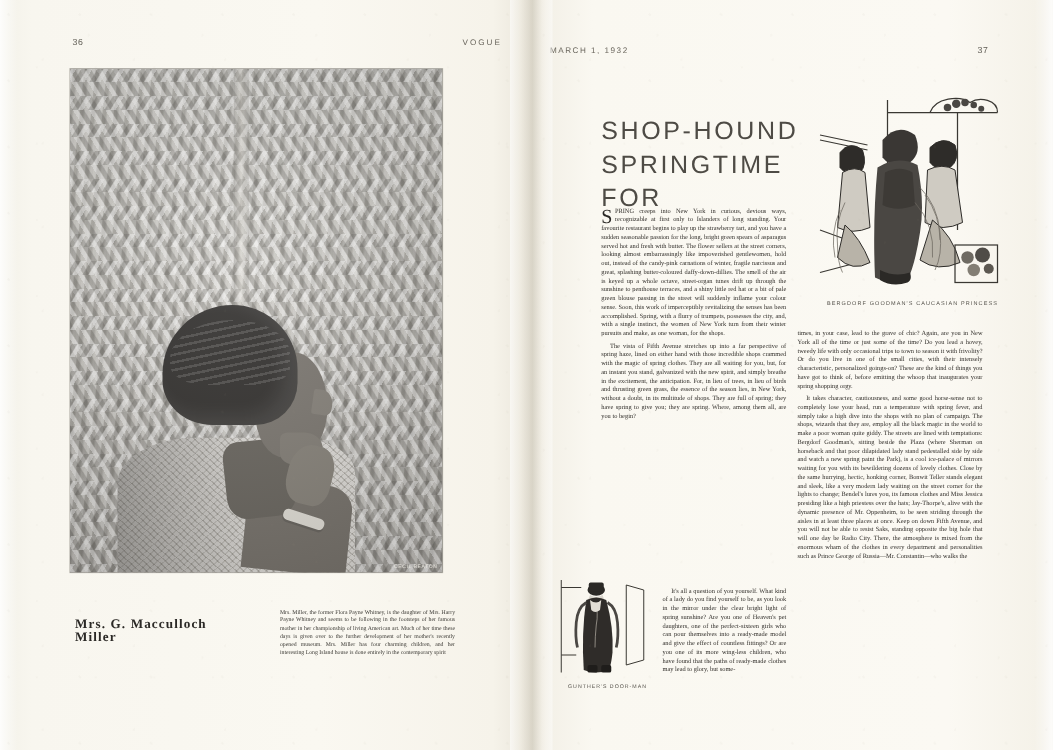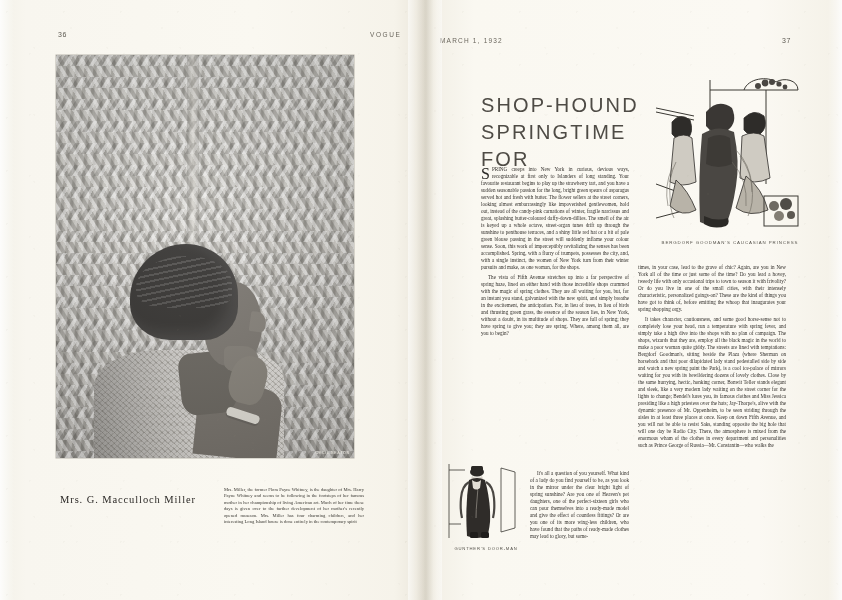--- a/index.html
+++ b/index.html
@@ -86,21 +86,21 @@
   #shoulder-shadow{position:absolute;left:10px;bottom:0;width:190px;height:108px;
     background:linear-gradient(to right,rgba(40,38,35,.34),rgba(40,38,35,0) 55%);border-radius:34% 26% 0 0;}
   #bracelet{position:absolute;left:142px;bottom:38px;width:34px;height:9px;background:#e4e1d9;
     border-radius:4px;transform:rotate(18deg);box-shadow:0 2px 0 rgba(60,58,54,.35);}
 
   #photo-credit{position:absolute;right:4px;bottom:3px;font-family:"Liberation Sans",sans-serif;
     font-size:4px;letter-spacing:.5px;color:#efece4;opacity:.9;}
 
   
   #caption-title{position:absolute;left:60px;top:494px;width:140px;
-    font-family:"Liberation Serif",serif;font-weight:normal;font-size:10.5px;letter-spacing:.9px;
+    font-family:"Liberation Serif",serif;font-weight:bold;font-size:10.5px;letter-spacing:.9px;
     color:#2b2926;}
   #caption-body{position:absolute;left:224px;top:487px;width:140px;
     font-size:4.6px;line-height:6.4px;text-align:justify;color:#3a3833;
     font-family:"Liberation Serif",serif;}
 
   
   #headline{position:absolute;left:481px;top:92px;width:180px;
     font-family:"Liberation Sans",sans-serif;font-size:20px;line-height:27px;
     letter-spacing:2.1px;color:#4e4b45;font-weight:300;}
 

